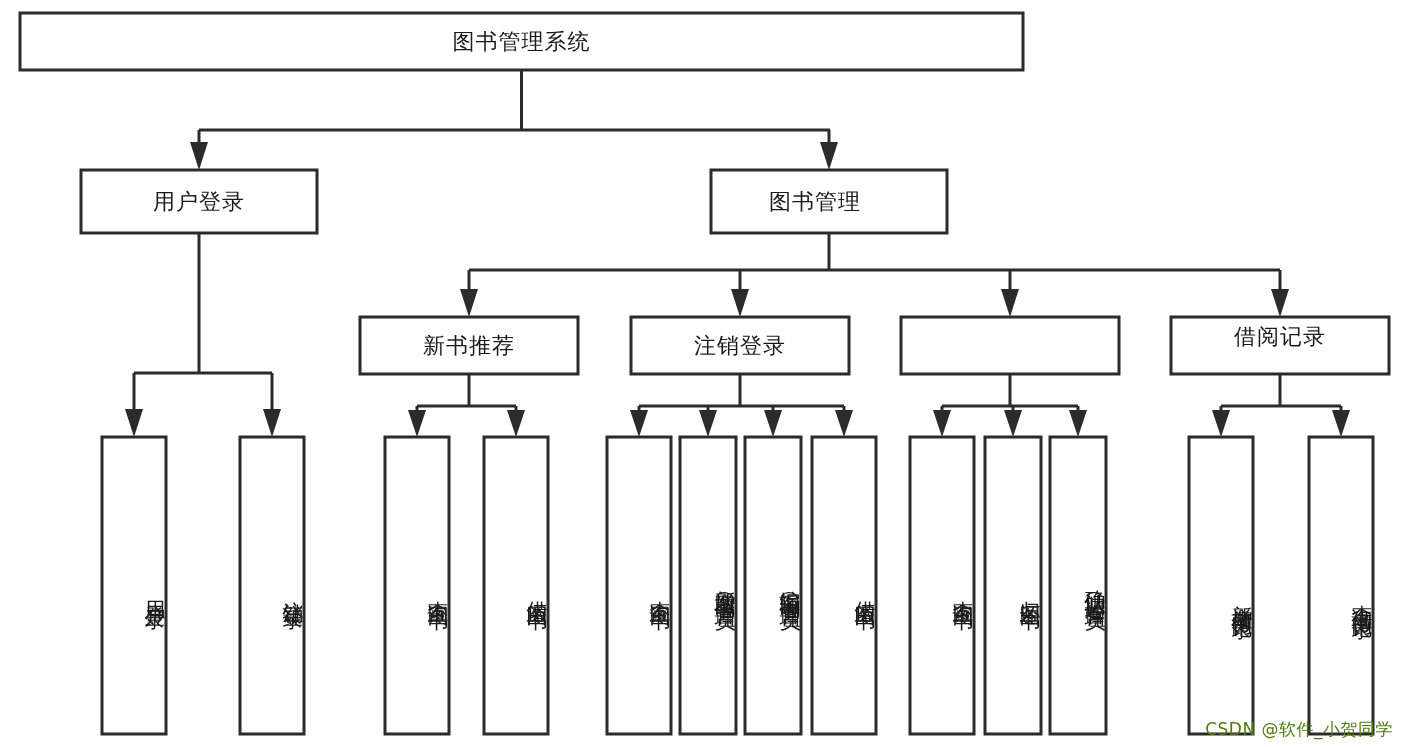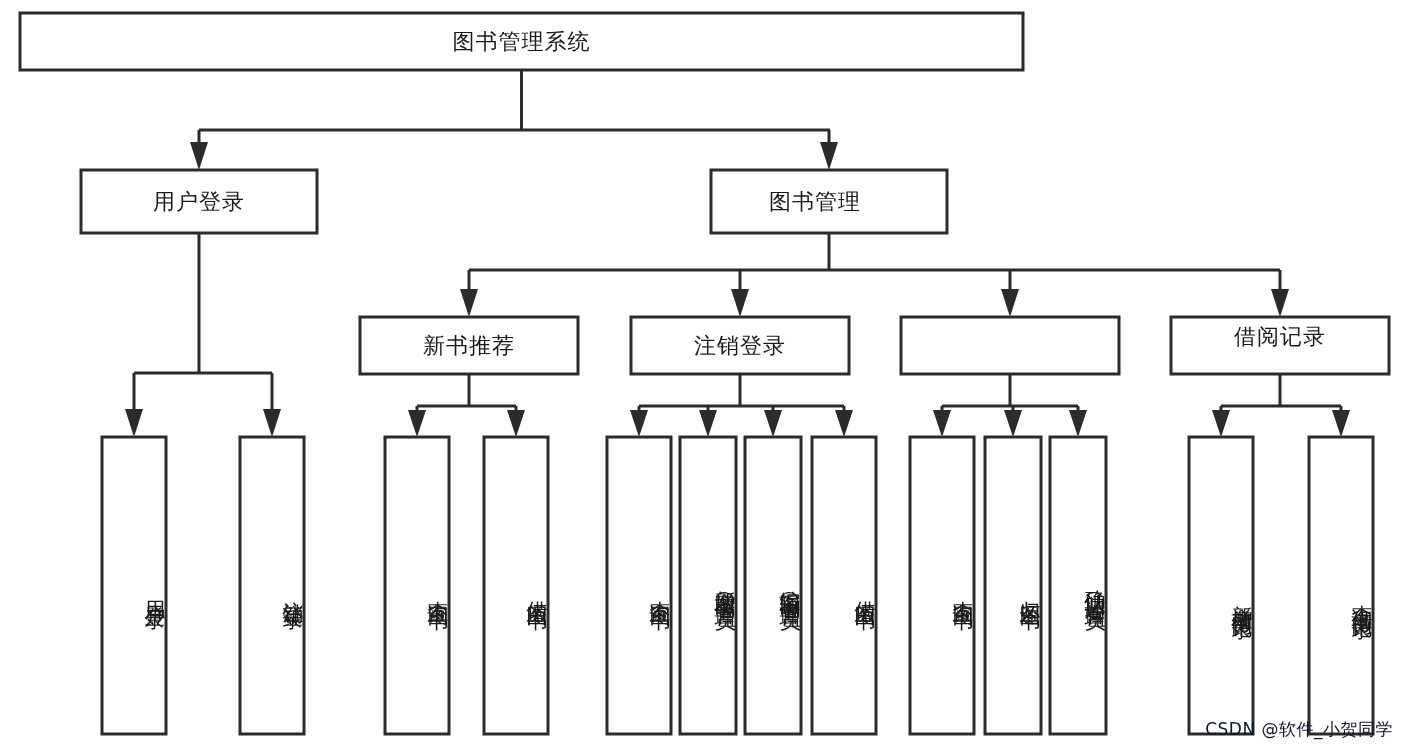--- a/index.html
+++ b/index.html
@@ -64,21 +64,21 @@
     letter-spacing: 3px;
     padding-top: 8px;
     align-items: flex-start;
     justify-content: center;
   }
   .watermark {
     position: absolute;
     right: 12px;
     bottom: 6px;
     font-size: 17px;
-    color: #0f172a;
+    color: #4d7c0f;
     font-family: "DejaVu Sans", "Liberation Sans", sans-serif;
     letter-spacing: 0.5px;
     white-space: nowrap;
     pointer-events: none;
   }
 </style>
 </head>
 <body>
 
 <div id="diagram-root">

